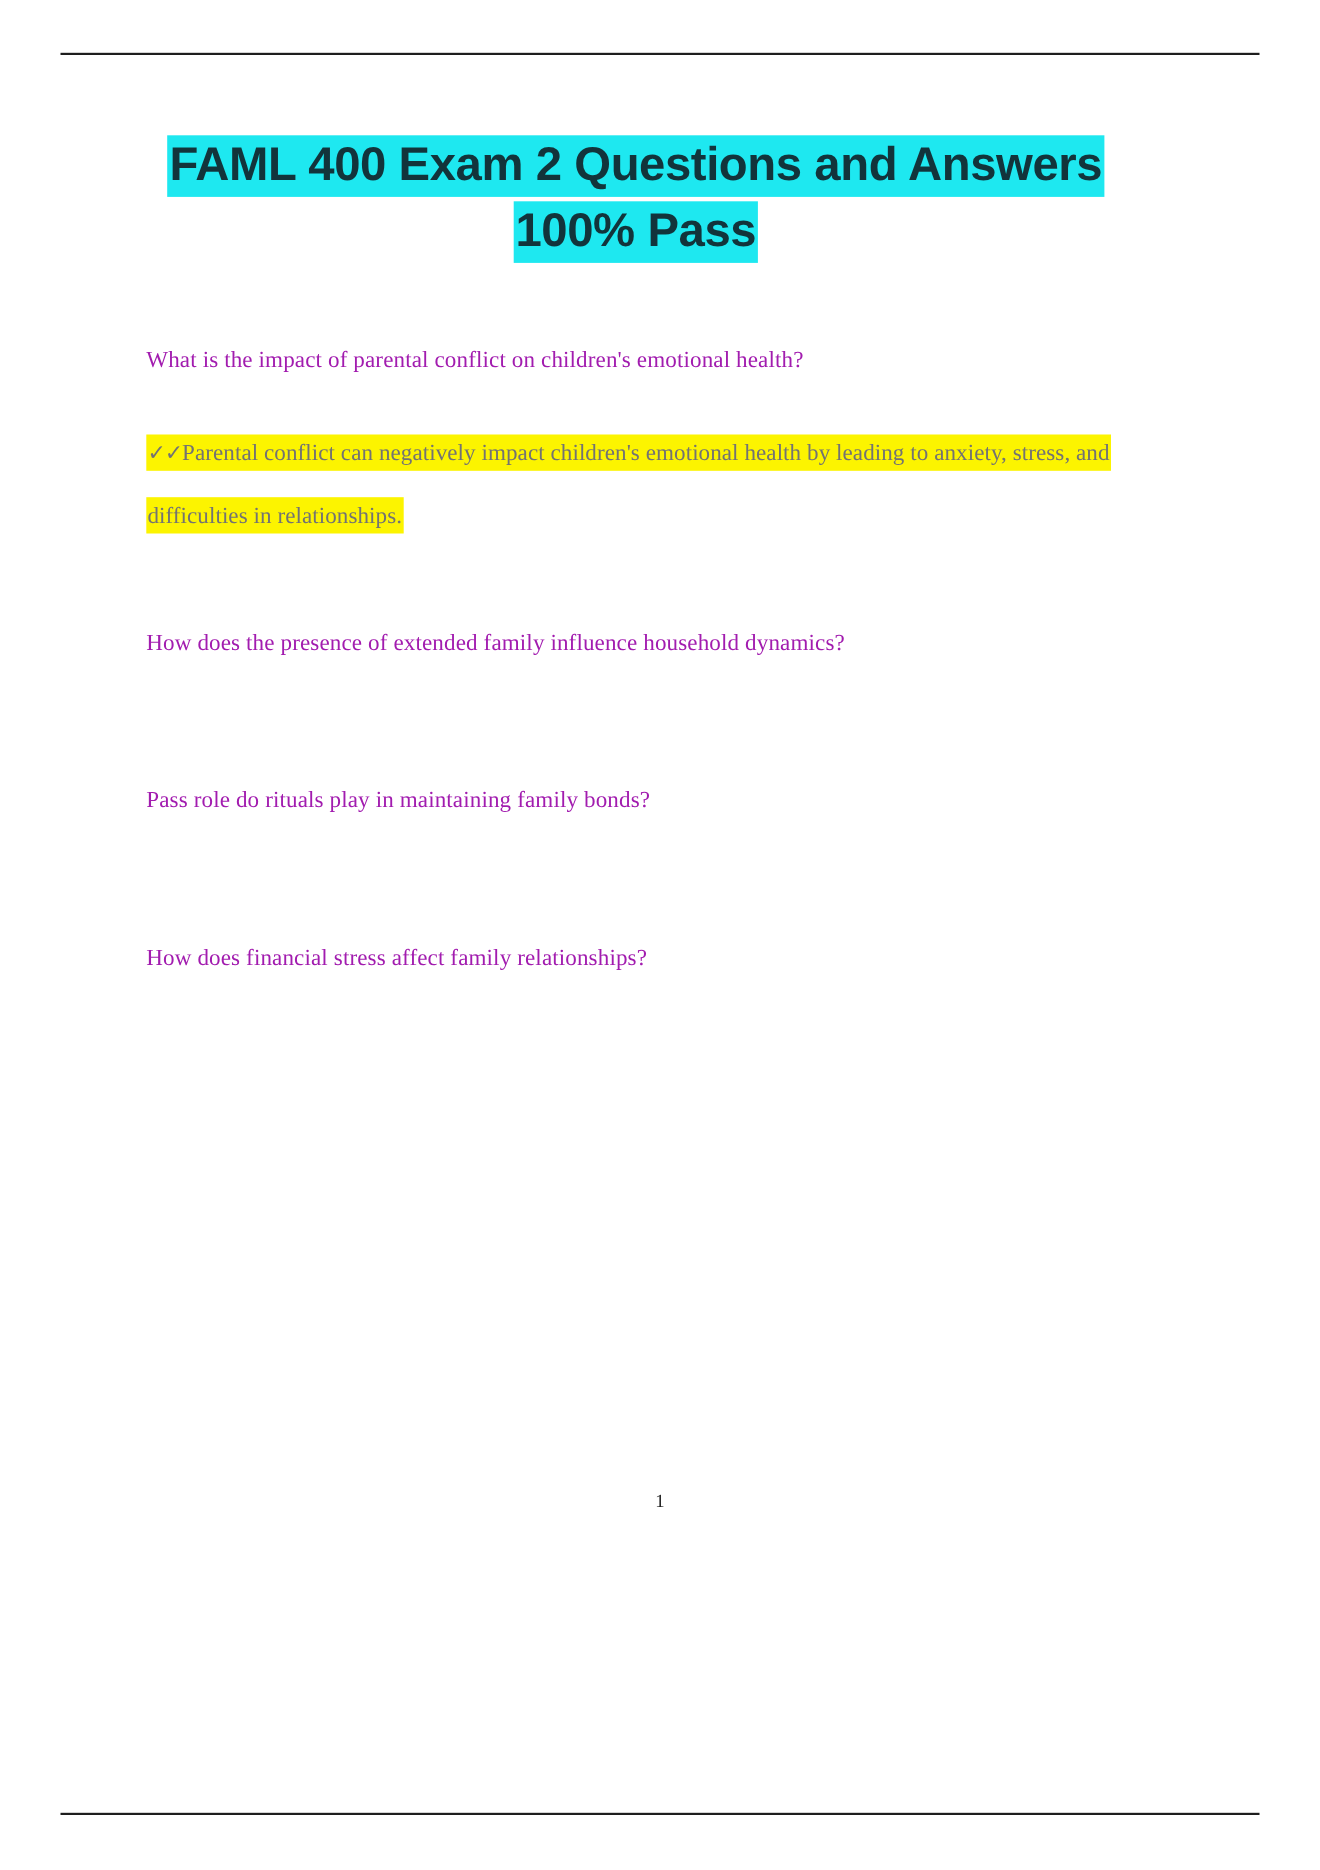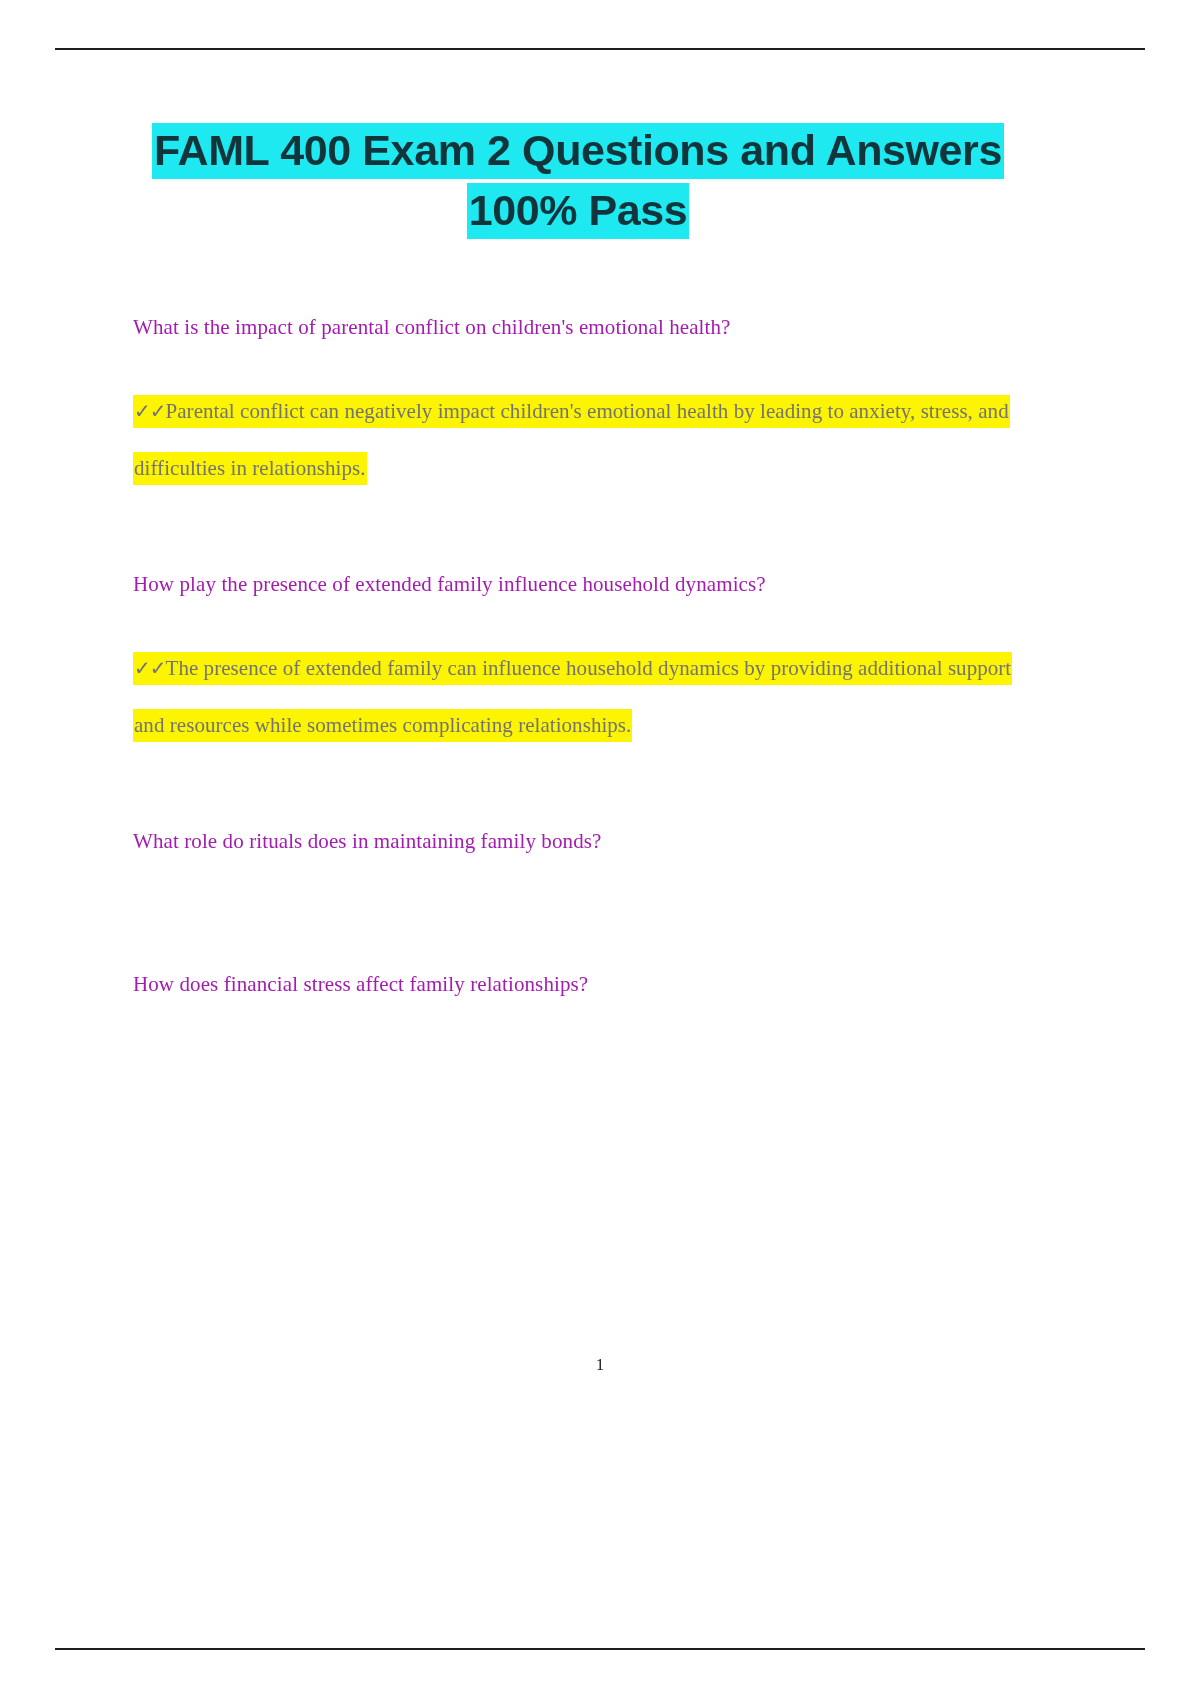--- a/index.html
+++ b/index.html
@@ -125,29 +125,28 @@
 
     <div class="qa-block">
       <p class="question">What is the impact of parental conflict on children's emotional health?</p>
       <div class="gap-q-to-a"></div>
       <p class="answer"><span class="hl-yellow"><span class="check">✓✓</span><span>Parental conflict can negatively impact children's emotional health by leading to anxiety, stress, and difficulties in relationships.</span></span></p>
     </div>
 
     <div class="gap-block"></div>
 
     <div class="qa-block">
-      <p class="question">How play the presence of extended family influence household dynamics?</p>
+      <p class="question">How does the presence of extended family influence household dynamics?</p>
       <div class="gap-q-to-a"></div>
-      <p class="answer"><span class="hl-yellow"><span class="check">✓✓</span><span>The presence of extended family can influence household dynamics by providing additional support and resources while sometimes complicating relationships.</span></span></p>
     </div>
 
     <div class="gap-block"></div>
 
     <div class="qa-block">
-      <p class="question">What role do rituals does in maintaining family bonds?</p>
+      <p class="question">Pass role do rituals play in maintaining family bonds?</p>
       <div class="gap-q-to-a"></div>
     </div>
 
     <div class="gap-block"></div>
 
     <div class="qa-block">
       <p class="question">How does financial stress affect family relationships?</p>
       <div class="gap-q-to-a"></div>
     </div>
 

